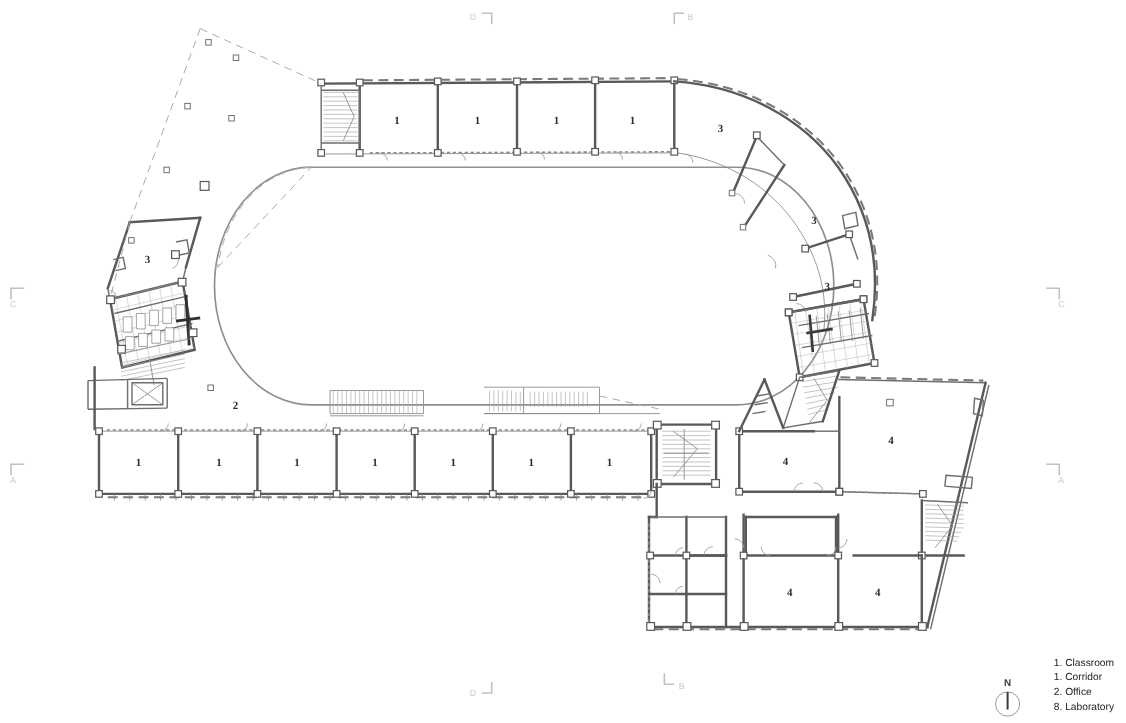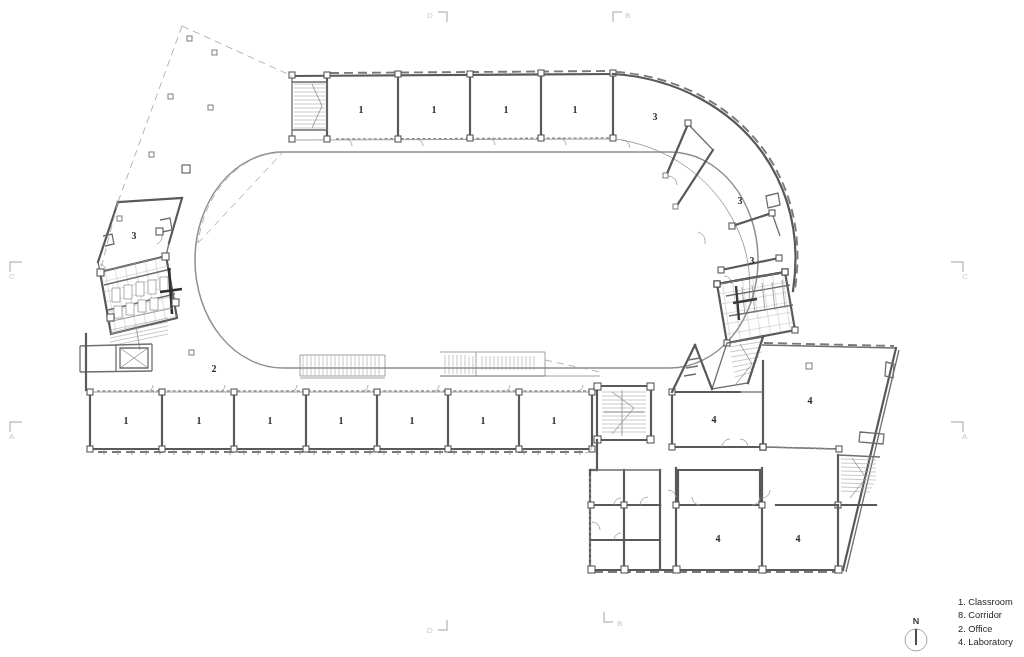--- a/index.html
+++ b/index.html
@@ -446,18 +446,18 @@
 
     <defs>
       <clipPath id="clipNE">
         <path d="M717,284 L785,272 L795,330 L727,343 Z"></path>
       </clipPath>
     </defs>
   </svg>
 
   <div id="legend">
     <div class="legend-row">1. Classroom</div>
-    <div class="legend-row">8. Corridor</div>
+    <div class="legend-row">1. Corridor</div>
     <div class="legend-row">2. Office</div>
-    <div class="legend-row">4. Laboratory</div>
+    <div class="legend-row">8. Laboratory</div>
   </div>
 
 </div>
 
 </body></html>

